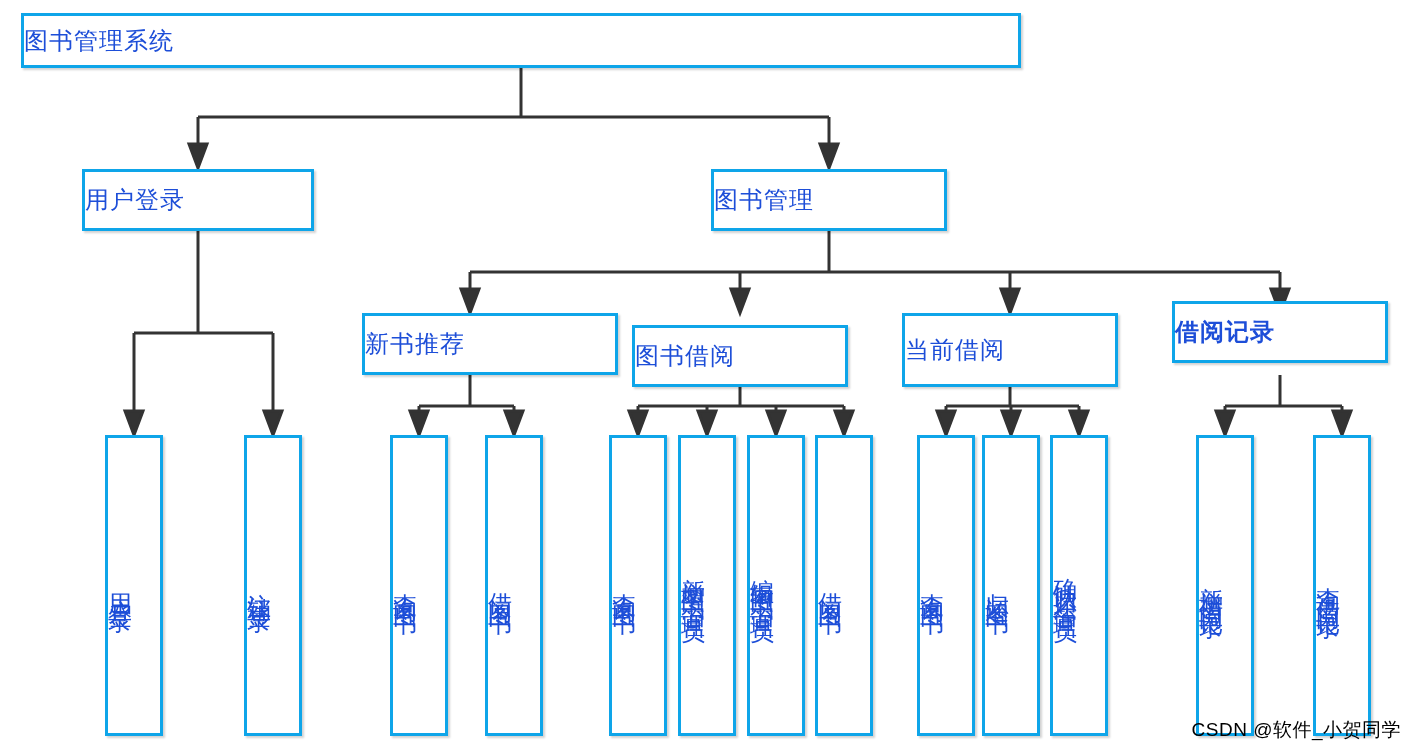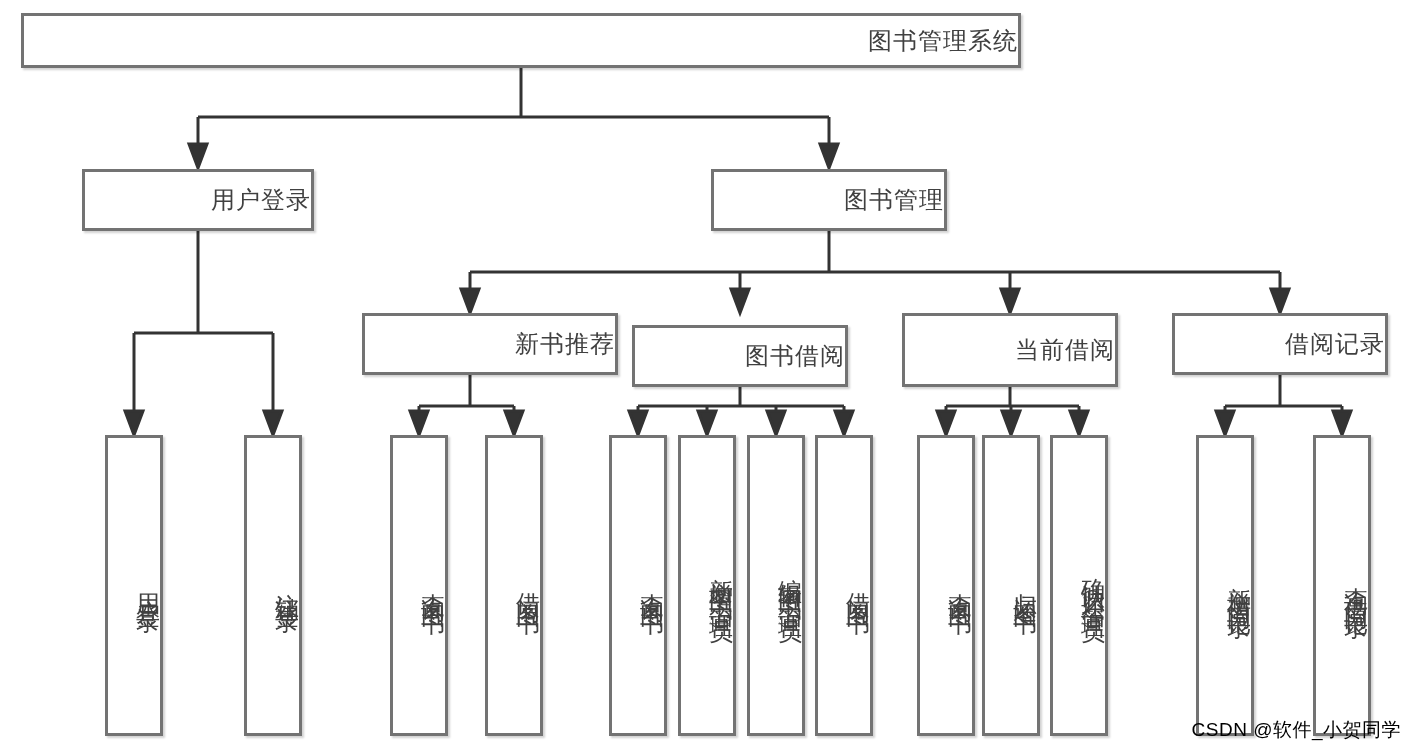--- a/index.html
+++ b/index.html
@@ -6,23 +6,23 @@
   #canvas{
     position:relative;
     width:1405px;height:747px;
     background:#ffffff;
     font-family:"Liberation Sans","DejaVu Sans",sans-serif;
     overflow:hidden;
   }
   #wires{position:absolute;left:0;top:0;pointer-events:none;}
   .box{
     position:absolute;box-sizing:border-box;
-    border:3px solid #737373;background:#ffffff;
-    display:flex;align-items:center;justify-content:flex-end;
-    color:#404040;
+    border:3px solid #0ea5e9;background:#ffffff;
+    display:flex;align-items:center;justify-content:flex-start;
+    color:#1d4ed8;
     box-shadow:2px 2px 2px rgba(0,0,0,0.18);
   }
   .hlabel{font-size:24px;letter-spacing:1px;white-space:nowrap;}
   .vlabel{
     writing-mode:vertical-rl;text-orientation:mixed;
     font-size:24px;letter-spacing:6px;line-height:1;
   }
   .watermark{
     position:absolute;right:4px;bottom:4px;z-index:10;
     font-size:19px;letter-spacing:0.5px;
@@ -125,21 +125,21 @@
 
   <div class="box" style="left:362px;top:313px;width:256px;height:62px;">
     <span class="hlabel">新书推荐</span>
   </div>
   <div class="box" style="left:632px;top:313px;width:216px;height:62px;margin-top:12px;">
     <span class="hlabel">图书借阅</span>
   </div>
   <div class="box" style="left:902px;top:313px;width:216px;height:74px;">
     <span class="hlabel">当前借阅</span>
   </div>
-  <div class="box" style="left:1172px;top:313px;width:216px;height:62px;">
+  <div class="box" style="left:1172px;top:301px;width:216px;height:62px;font-weight:bold;">
     <span class="hlabel">借阅记录</span>
   </div>
 
   <div class="box" style="left:105px;top:435px;width:58px;height:301px;">
     <span class="vlabel">用户登录</span>
   </div>
   <div class="box" style="left:244px;top:435px;width:58px;height:301px;">
     <span class="vlabel">注销登录</span>
   </div>
 

